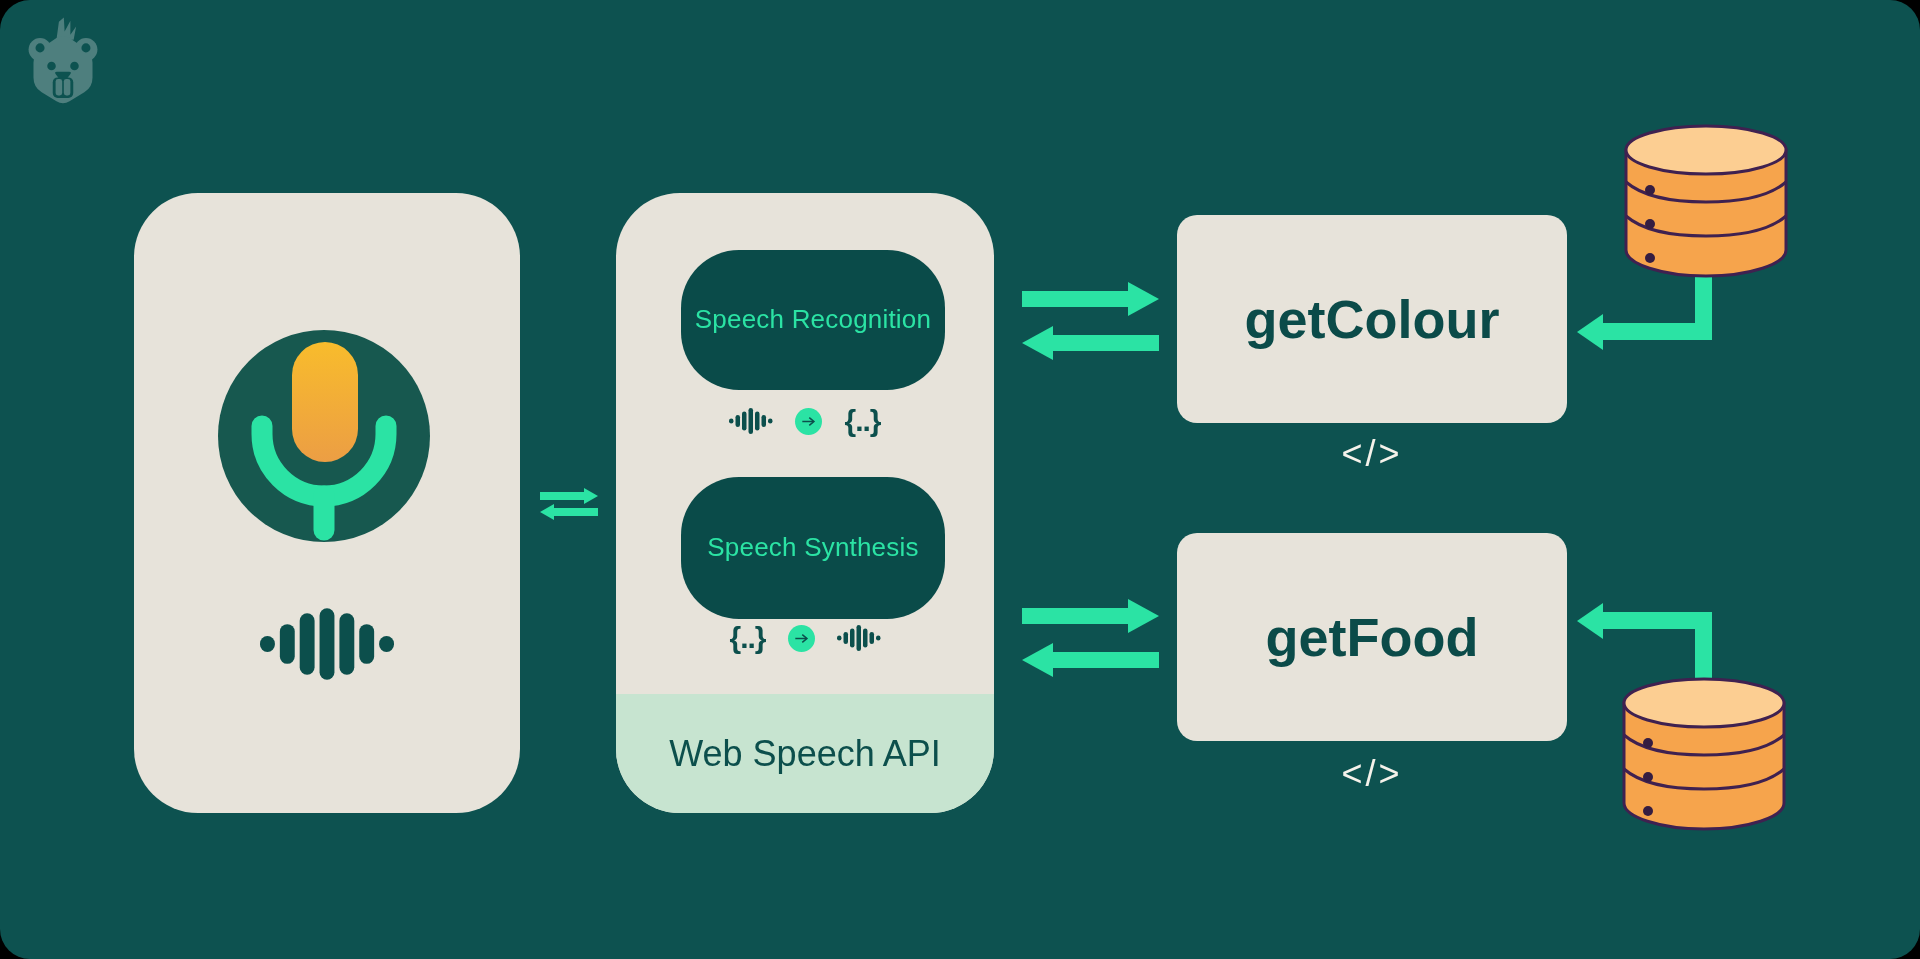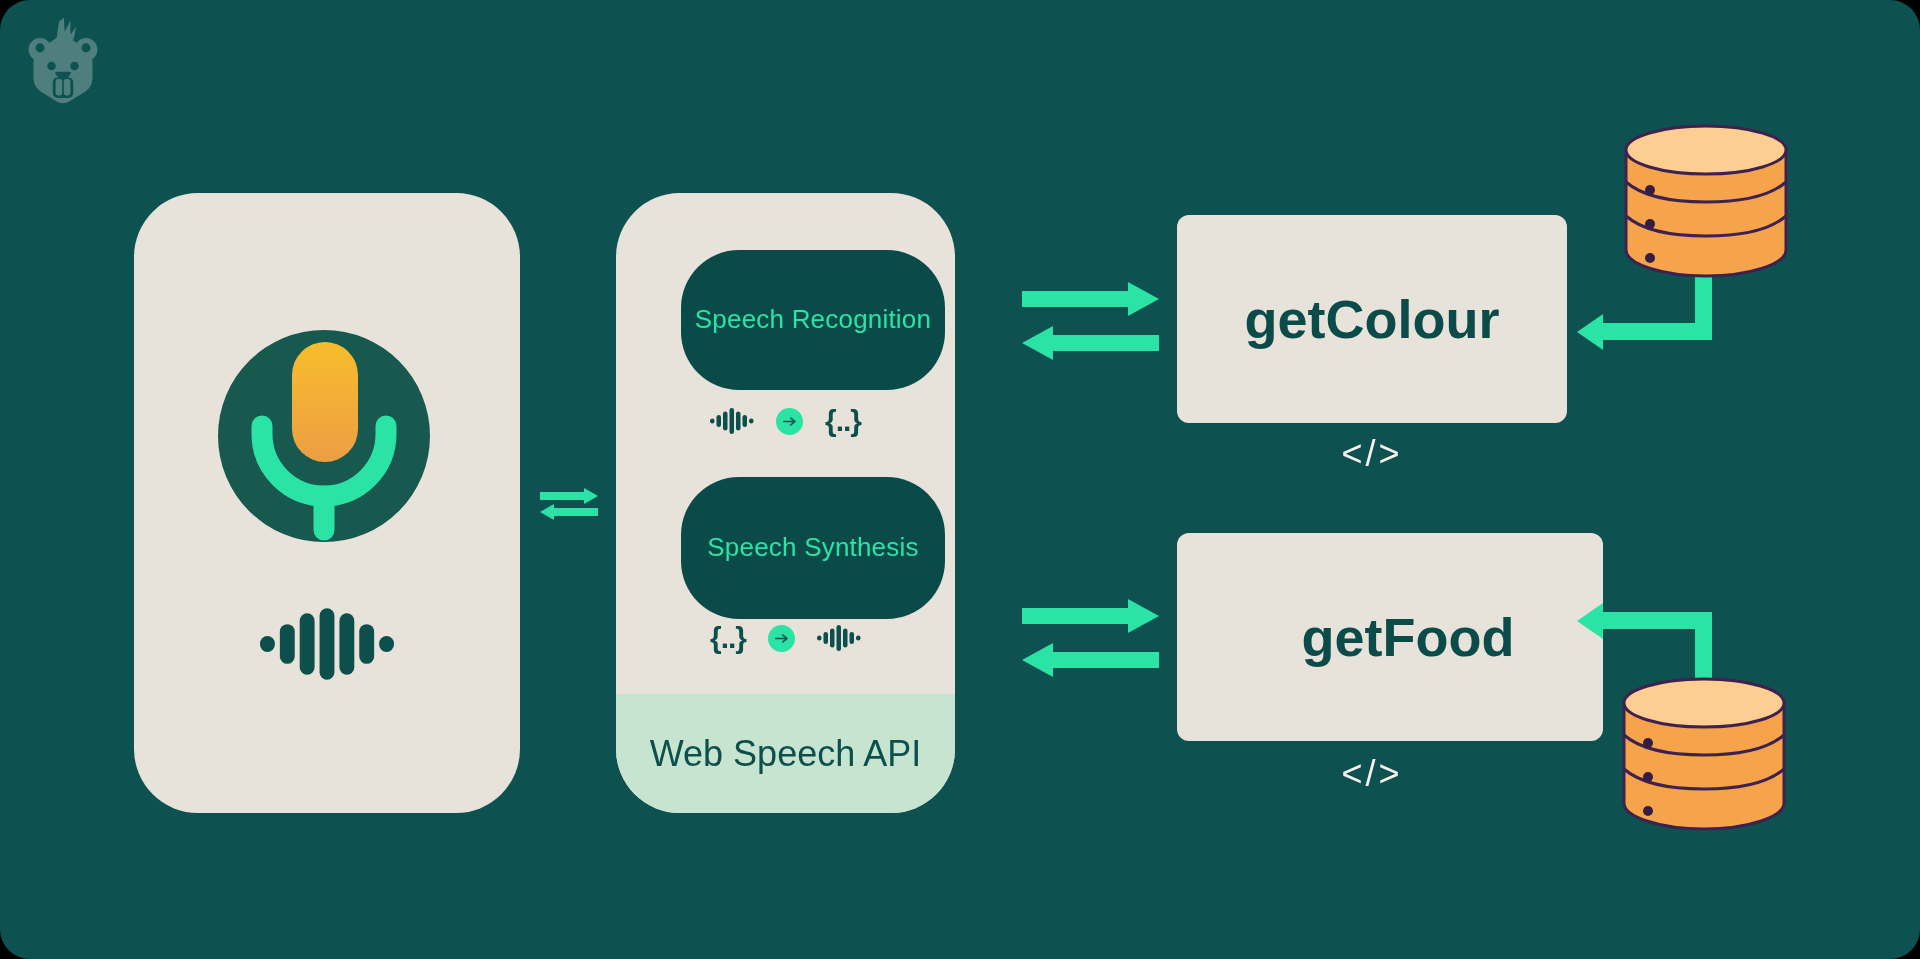--- a/index.html
+++ b/index.html
@@ -4,21 +4,21 @@
 <style>
   html, body { margin:0; padding:0; background:#000; }
   .canvas {
     position:relative; width:1920px; height:959px;
     background:#0D5250; border-radius:30px; overflow:hidden;
     font-family:"Liberation Sans", sans-serif;
   }
   
   .card { position:absolute; background:#E7E3DA; border-radius:64px; }
   .left-card  { left:134px; top:193px; width:386px; height:620px; }
-  .mid-card   { left:616px; top:193px; width:339px; height:620px; overflow:hidden; }
+  .mid-card   { left:616px; top:193px; width:378px; height:620px; overflow:hidden; }
 
   .mic-badge { position:absolute; left:84px; top:137px; width:212px; height:212px; }
   .big-wave  { position:absolute; left:126px; top:415px; width:134px; height:72px; }
 
   .pill {
     position:absolute; left:65px; width:264px; background:#0A4B49;
     border-radius:58px; color:#2BE3A4; display:flex; align-items:center;
     justify-content:center; text-align:center; font-size:26px; line-height:1.35;
     font-weight:500; letter-spacing:0.2px;
   }
@@ -40,24 +40,24 @@
 
   .mint-footer {
     position:absolute; left:0; bottom:0; width:100%; height:119px;
     background:#C7E4D0; display:flex; align-items:center; justify-content:center;
     color:#0C4F4C; font-size:36px; font-weight:500;
   }
 
   
   .fn-box {
     position:absolute; left:1177px; width:390px; height:208px;
-    background:#E7E3DA; border-radius:12px; display:flex; align-items:center;
+    background:#E7E3DA; border-radius:20px; display:flex; align-items:center;
     justify-content:center; color:#0B4B49; font-size:54px; font-weight:600;
   }
-  .fn-colour { top:215px; } .fn-food { top:533px;padding-left:36px; }
+  .fn-colour { top:215px; } .fn-food { top:533px; }
   .code-tag {
     position:absolute; left:1177px; width:390px; height:44px; text-align:center;
     color:#F5F2EB; font-size:36px; font-weight:400; letter-spacing:3px; line-height:44px;
   }
   .code-1 { top:432px; } .code-2 { top:752px; }
 
   
   .abs { position:absolute; }
   .xfer-small  { left:540px;  top:487px; width:58px;  height:34px; }
   .xfer-top    { left:1022px; top:281px; width:137px; height:80px; }

